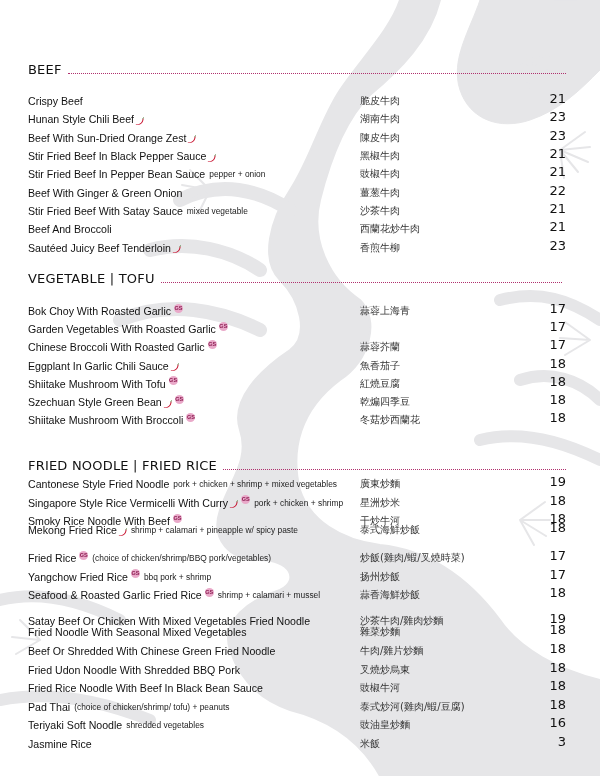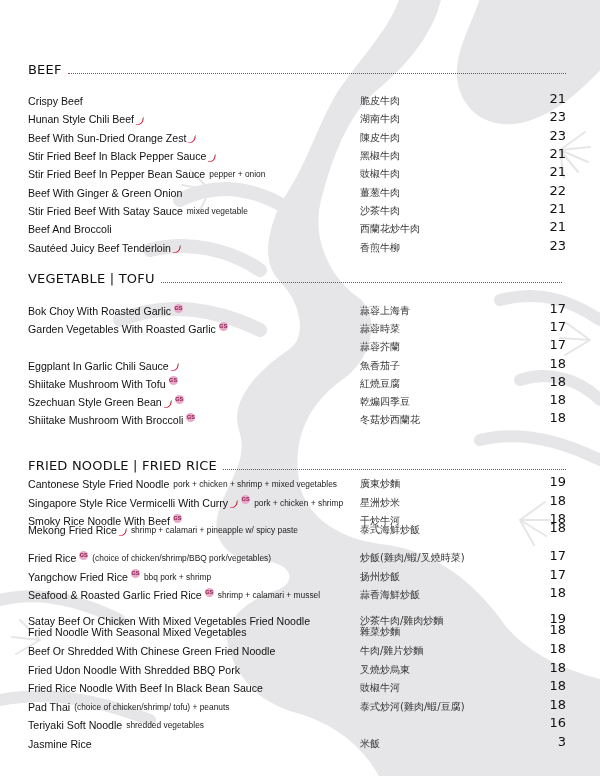--- a/index.html
+++ b/index.html
@@ -139,24 +139,27 @@
           <span class="gs">GS</span>
         </span>
         <span class="zh">蒜蓉上海青</span>
         <span class="price">17</span>
       </div>
       <div class="row" style="top: 320.2px;">
         <span class="en">
           <span class="name">Garden Vegetables With Roasted Garlic</span>
           <span class="gs">GS</span>
         </span>
-        <span class="zh">蒜蓉時菜</span>
         <span class="price">17</span>
       </div>
       <div class="row" style="top: 338.4px;">
+        <span class="en">
+          <span class="name">Chinese Broccoli With Roasted Garlic</span>
+          <span class="gs">GS</span>
+        </span>
         <span class="zh">蒜蓉芥蘭</span>
         <span class="price">17</span>
       </div>
       <div class="row" style="top: 356.6px;">
         <span class="en">
           <span class="name">Eggplant In Garlic Chili Sauce</span>
           <span class="chili"><svg viewBox="0 0 10 10" width="9" height="9">
               <path d="M1 8 C4 9 8 7 8.5 2 L9.5 1.5 C9.8 6 6 10 1 8.8 Z" fill="#c8102e"></path>
               <path d="M8.3 2 L9.8 0.6" stroke="#3a7a2a" stroke-width="1"></path>
             </svg></span>
@@ -308,20 +311,21 @@
           <span class="note">(choice of chicken/shrimp/ tofu) + peanuts</span>
         </span>
         <span class="zh">泰式炒河(雞肉/蝦/豆腐)</span>
         <span class="price">18</span>
       </div>
       <div class="row" style="top: 716.15px;">
         <span class="en">
           <span class="name">Teriyaki Soft Noodle</span>
           <span class="note">shredded vegetables</span>
         </span>
+        <span class="zh">豉油皇炒麵</span>
         <span class="price">16</span>
       </div>
       <div class="row" style="top: 734.7px;">
         <span class="en">
           <span class="name">Jasmine Rice</span>
         </span>
         <span class="zh">米飯</span>
         <span class="price">3</span>
       </div>
     </div>

